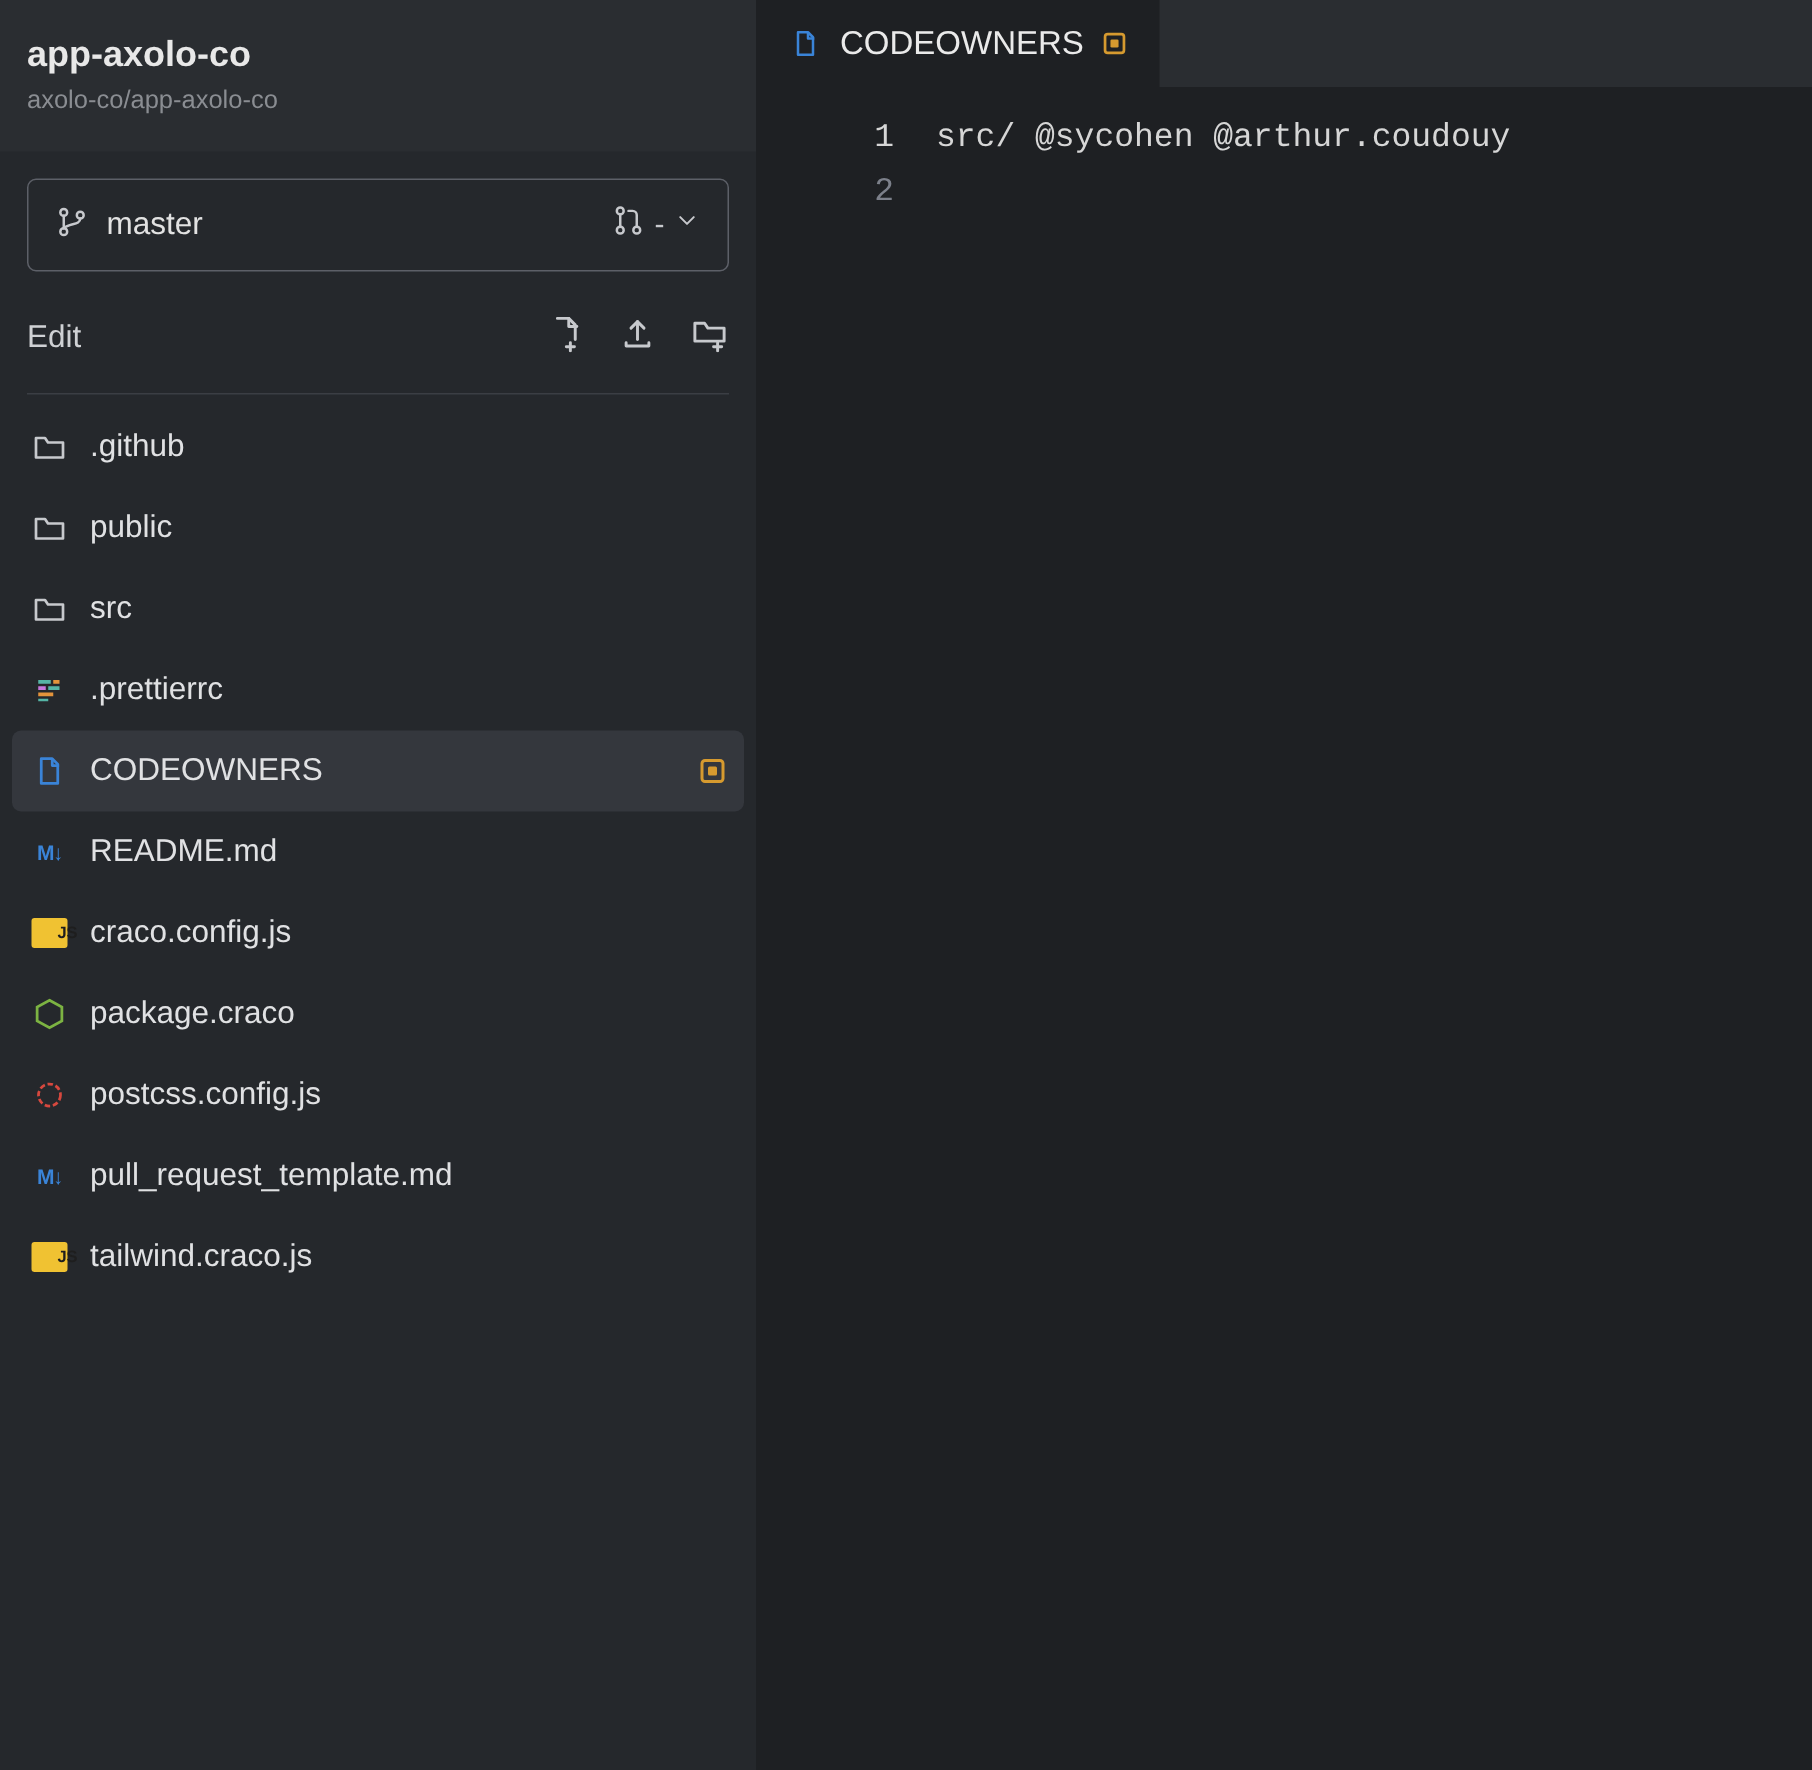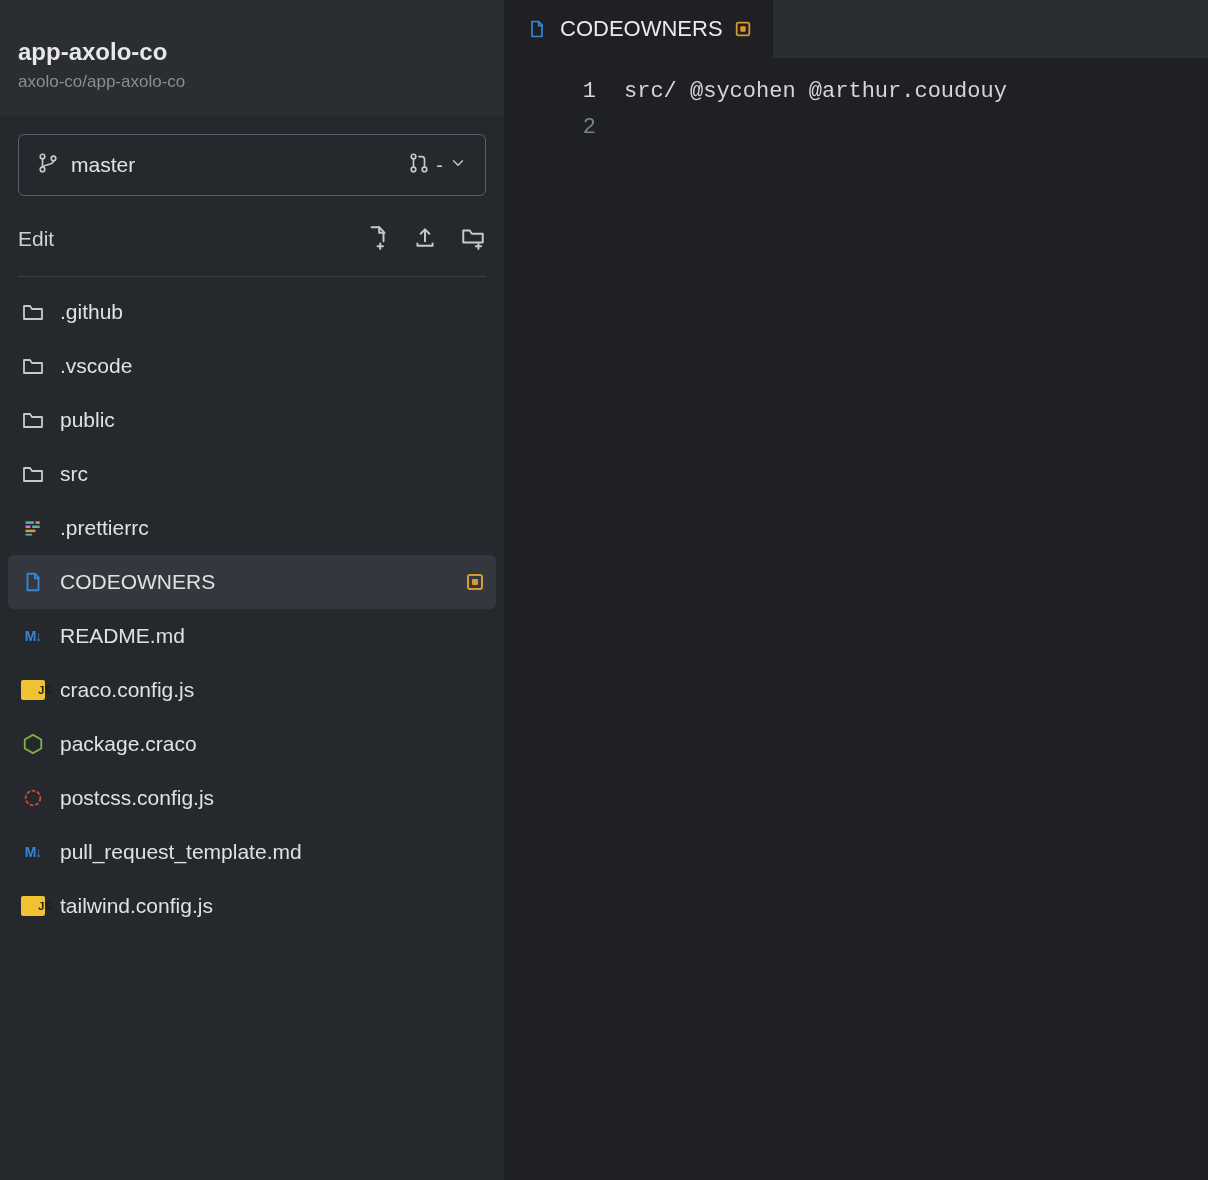--- a/index.html
+++ b/index.html
@@ -13,21 +13,21 @@
 
   
   .sidebar {
     width: 504px;
     height: 100%;
     background: #25282c;
     display: flex;
     flex-direction: column;
   }
   .sidebar-header {
-    padding: 38px 18px 24px 18px;
+    padding: 23px 18px 24px 18px;
     background: #2a2d31;
   }
   .repo-title {
     font-size: 24px;
     font-weight: 600;
     color: #e8e8e8;
     margin-bottom: 6px;
   }
   .repo-path {
     font-size: 17px;
@@ -246,28 +246,20 @@
           </svg>
         </span>
         <span>.github</span>
       </div>
       <div class="file-item">
         <span class="icon-slot">
           <svg viewBox="0 0 24 24" width="24" height="24">
             <path class="stroke" d="M3 6h6l2 3h10v10H3z"></path>
           </svg>
         </span>
-        <span>.vscode</span>
-      </div>
-      <div class="file-item">
-        <span class="icon-slot">
-          <svg viewBox="0 0 24 24" width="24" height="24">
-            <path class="stroke" d="M3 6h6l2 3h10v10H3z"></path>
-          </svg>
-        </span>
         <span>public</span>
       </div>
       <div class="file-item">
         <span class="icon-slot">
           <svg viewBox="0 0 24 24" width="24" height="24">
             <path class="stroke" d="M3 6h6l2 3h10v10H3z"></path>
           </svg>
         </span>
         <span>src</span>
       </div>
@@ -331,21 +323,21 @@
       <div class="file-item">
         <span class="icon-slot">
           <span class="sq-md">M↓</span>
         </span>
         <span>pull_request_template.md</span>
       </div>
       <div class="file-item">
         <span class="icon-slot">
           <span class="sq sq-js">JS</span>
         </span>
-        <span>tailwind.config.js</span>
+        <span>tailwind.craco.js</span>
       </div>
     </div>
 
 </aside>
 
 <main class="editor">
   <div class="tab-bar">
     <div class="tab">
       <span class="icon-slot">
         <svg viewBox="0 0 24 24" width="20" height="20">

